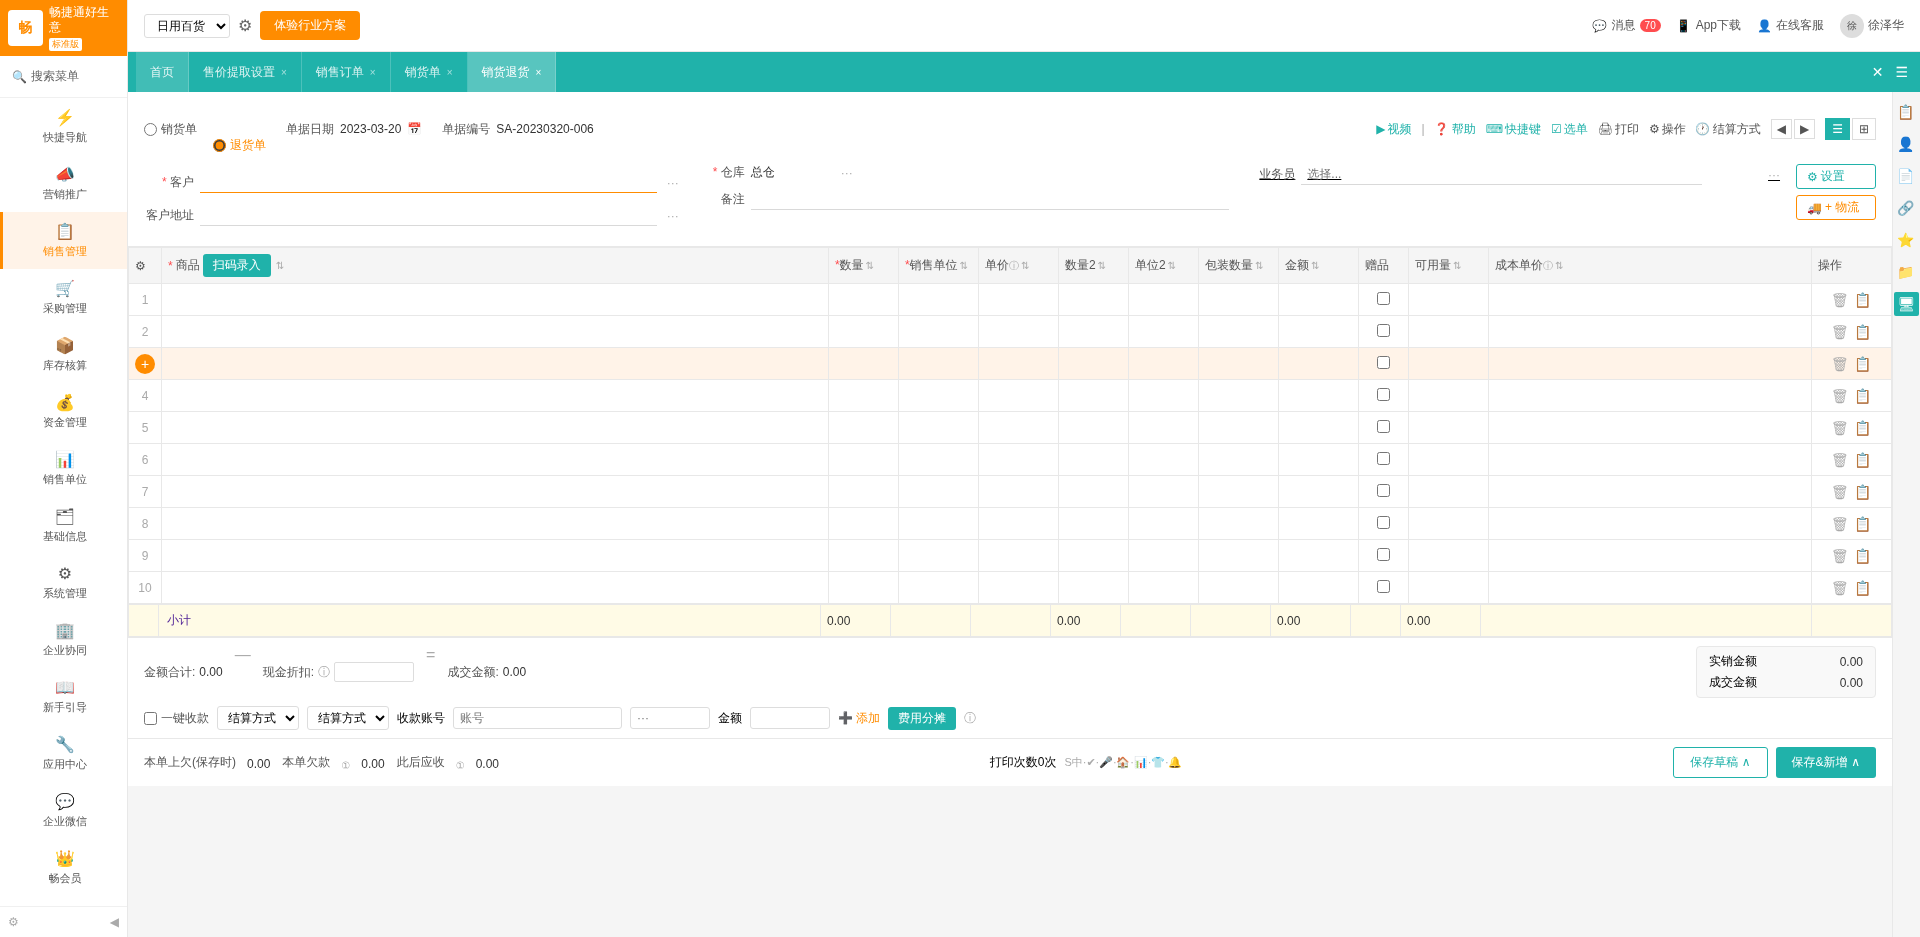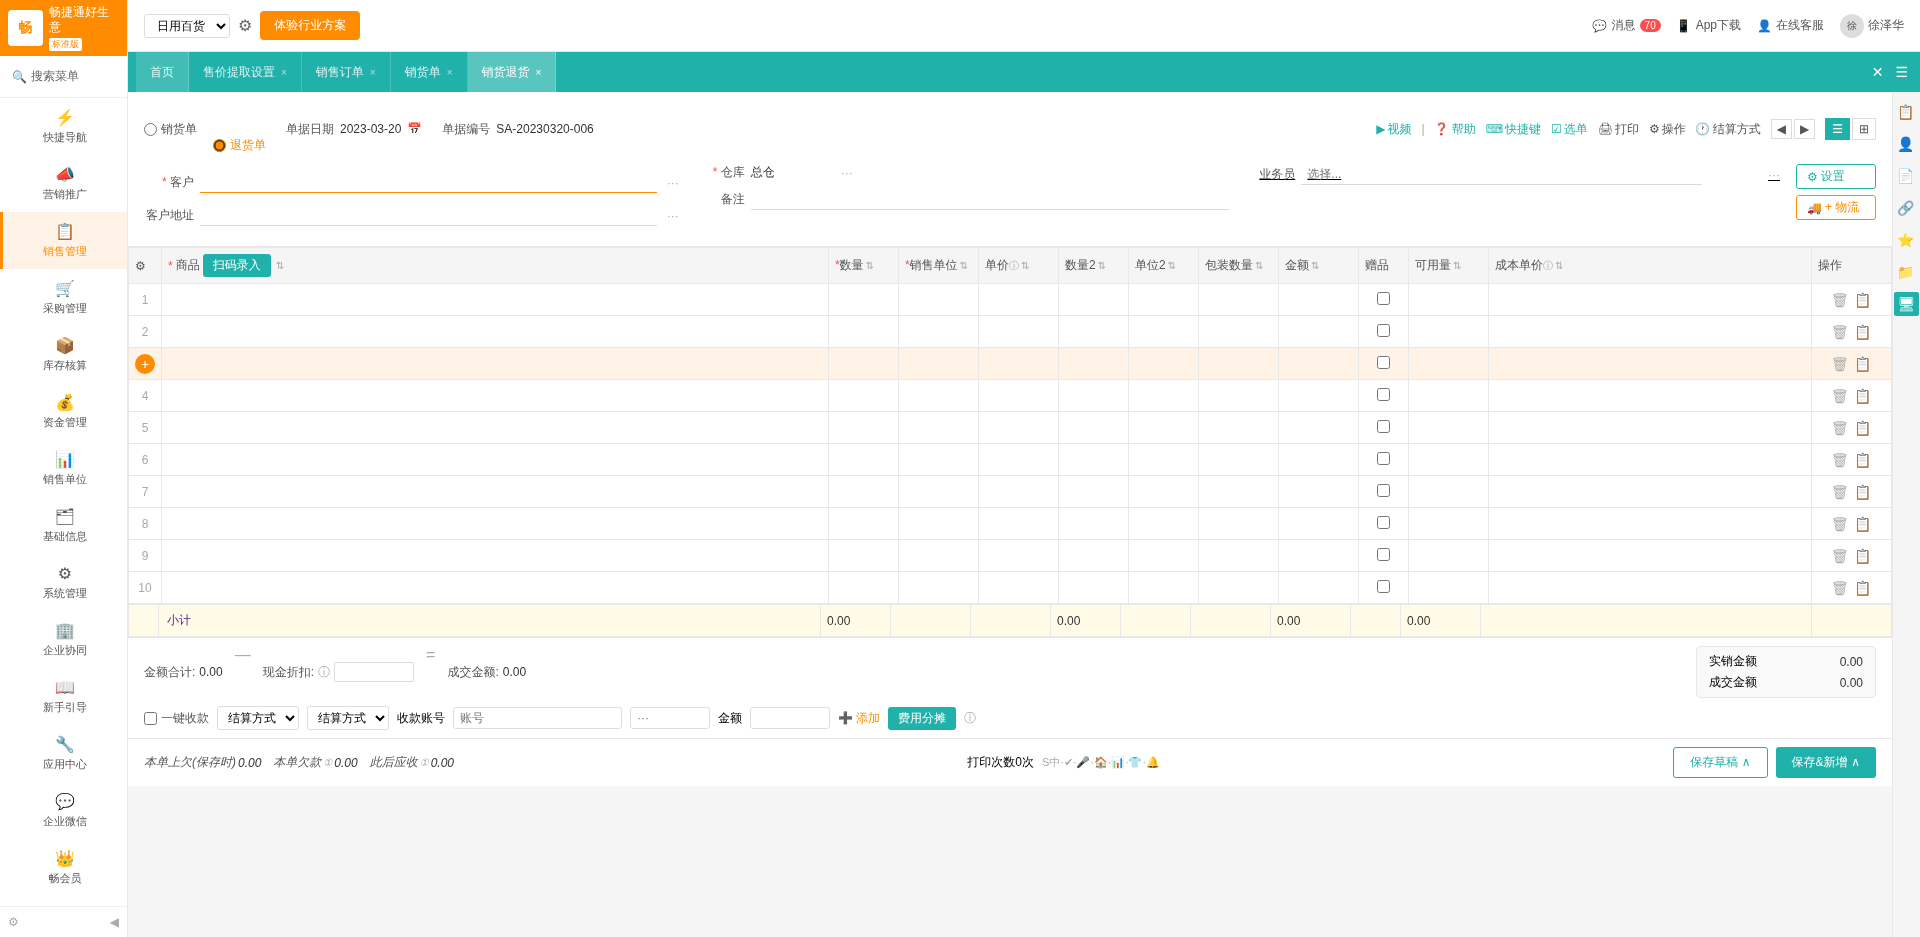--- a/index.html
+++ b/index.html
@@ -100,21 +100,21 @@
     .checkbox-label { display: flex; align-items: center; gap: 4px; color: #555; cursor: pointer; }
     .select-input { border: 1px solid #ddd; border-radius: 3px; padding: 3px 6px; font-size: 12px; background: #fff; }
     .text-input { border: 1px solid #ddd; border-radius: 3px; padding: 3px 6px; font-size: 12px; background: #fff; min-width: 80px; }
     .amount-input { border: 1px solid #ddd; border-radius: 3px; padding: 3px 6px; font-size: 12px; background: #fff; width: 80px; }
     .add-btn { background: none; border: none; color: #ff8c00; cursor: pointer; font-size: 12px; display: flex; align-items: center; gap: 3px; }
     .fee-btn { background: #20b2aa; color: #fff; border: none; padding: 3px 10px; border-radius: 3px; cursor: pointer; font-size: 12px; }
 
     
     .footer-bar { background: #fff; border-top: 1px solid #e8e8e8; padding: 8px 16px; display: flex; align-items: center; justify-content: space-between; }
     .footer-left { display: flex; align-items: center; gap: 12px; }
-    .footer-stat { display: flex; align-items: center; gap: 2px; color: #555; font-style: italic; }
+    .footer-stat { display: flex; align-items: flex-end; gap: 11px; color: #555; }
     .footer-stat-value { color: #333; }
     .footer-center { display: flex; align-items: center; gap: 8px; }
     .footer-right { display: flex; gap: 8px; }
     .btn-draft { border: 1px solid #20b2aa; color: #20b2aa; background: #fff; padding: 6px 16px; border-radius: 3px; cursor: pointer; font-size: 13px; }
     .btn-save { background: #20b2aa; color: #fff; border: none; padding: 6px 16px; border-radius: 3px; cursor: pointer; font-size: 13px; }
 
     
     .right-panel { width: 28px; background: #f5f5f5; border-left: 1px solid #e8e8e8; display: flex; flex-direction: column; align-items: center; padding-top: 8px; gap: 8px; }
     .right-panel-icon { color: #aaa; cursor: pointer; font-size: 14px; padding: 4px; }
     .right-panel-icon.active { color: #20b2aa; }

